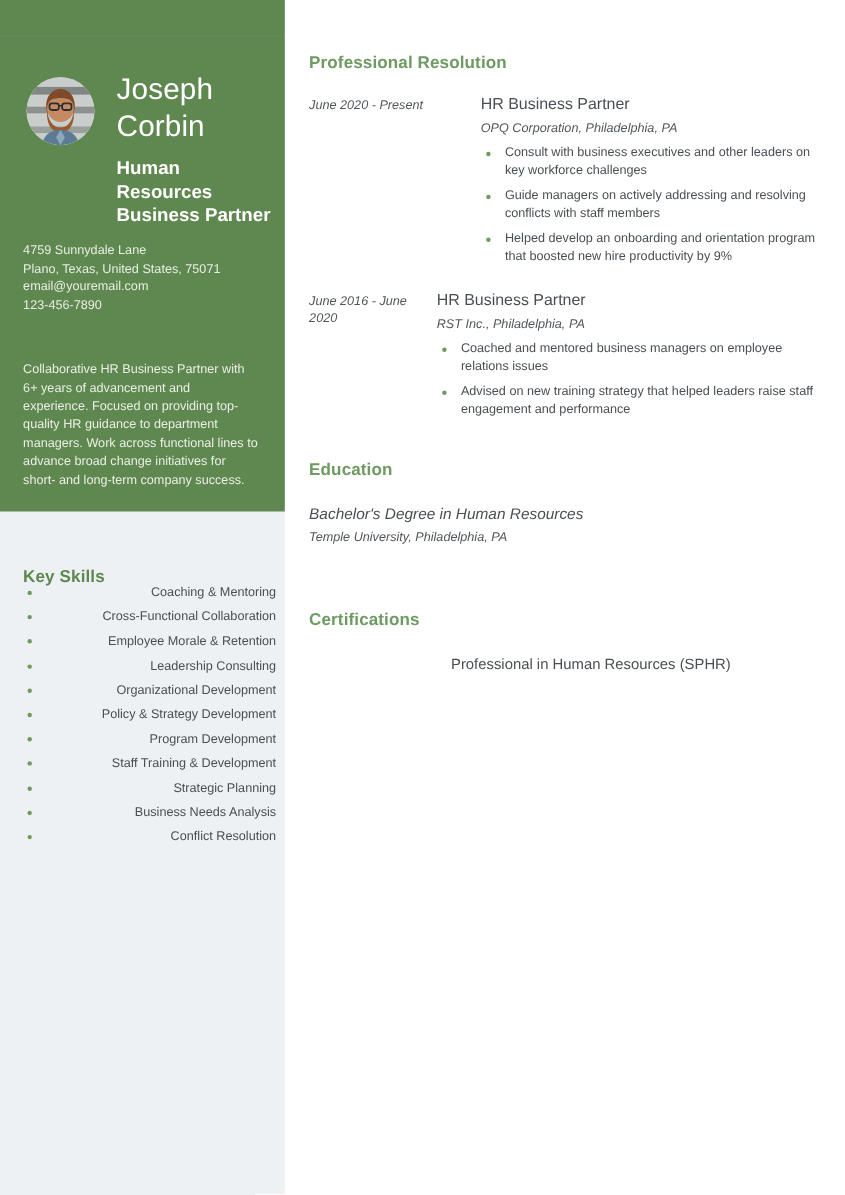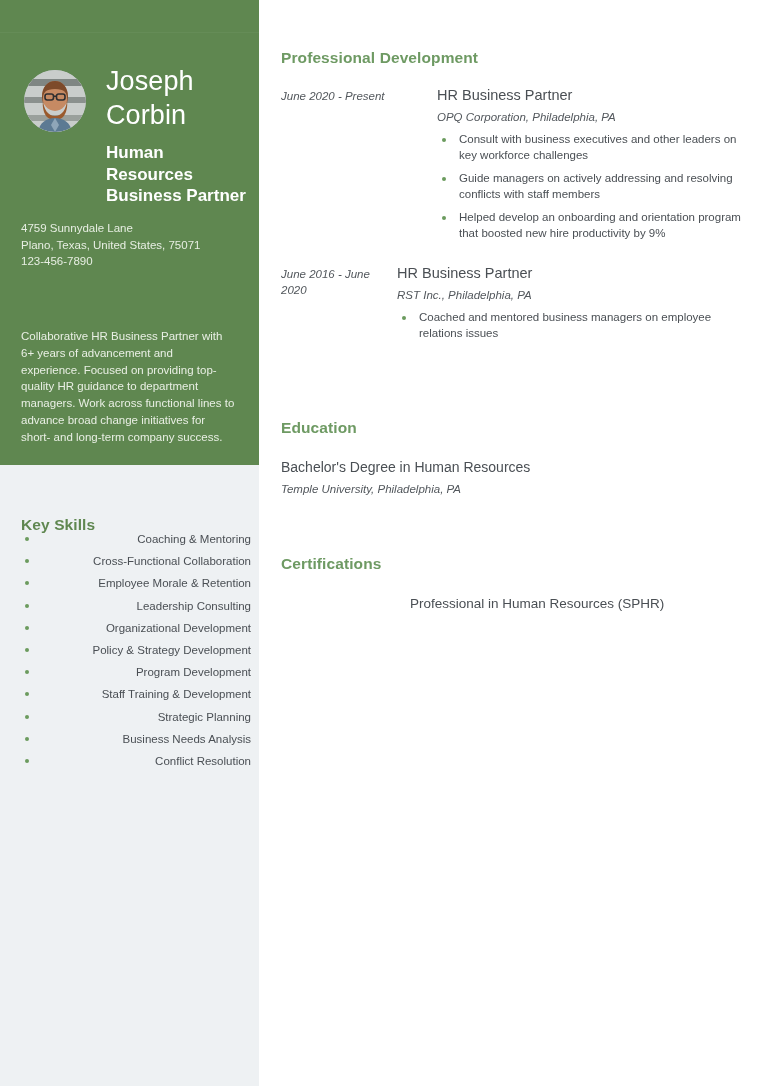--- a/index.html
+++ b/index.html
@@ -225,20 +225,21 @@
   .edu-entry {
     position: absolute;
     left: 22px;
     top: 458px;
     width: 470px;
   }
   .edu-degree {
     color: #4a4f54;
     font-size: 14px;
     line-height: 19px;
+    font-style: italic;
   }
   .edu-school {
     color: #52575c;
     font-size: 11.5px;
     font-style: italic;
     line-height: 16px;
     margin-top: 4px;
   }
 
   .cert-entry {
@@ -291,20 +292,21 @@
 Corbin</div>
         <div class="role">Human
 Resources
 Business Partner</div>
       </div>
     </div>
 
     <div class="contact">
       <div>4759 Sunnydale Lane</div>
       <div>Plano, Texas, United States, 75071</div>
+      <div>email@youremail.com</div>
       <div>123-456-7890</div>
     </div>
 
     <div class="summary">Collaborative HR Business Partner with 6+ years of advancement and  experience. Focused on providing top-quality HR guidance to department  managers. Work across functional lines to advance broad change  initiatives for short- and long-term company success.</div>
 
     <div class="skills-head">Key Skills</div>
     <ul class="skills-list" id="skills-list">
         <li>Coaching &amp; Mentoring</li>
         <li>Cross-Functional Collaboration</li>
         <li>Employee Morale &amp; Retention</li>
@@ -314,21 +316,21 @@
         <li>Program Development</li>
         <li>Staff Training &amp; Development</li>
         <li>Strategic Planning</li>
         <li>Business Needs Analysis</li>
         <li>Conflict Resolution</li>
       </ul>
   </aside>
 
   <main class="main">
 
-    <div class="section-head" id="head-experience">Professional Development</div>
+    <div class="section-head" id="head-experience">Professional Resolution</div>
 
     <div class="entry" id="entry-job-0">
       <div class="entry-date">June 2020 - Present</div>
       <div class="entry-body">
         <div class="entry-title">HR Business Partner</div>
         <div class="entry-org">OPQ Corporation, Philadelphia, PA</div>
         <ul class="bullets" id="bullets-0">
             <li>Consult with business executives and other leaders on key workforce challenges</li>
             <li>Guide managers on actively addressing and resolving conflicts with staff members</li>
             <li>Helped develop an onboarding and orientation program that boosted new hire productivity by 9%</li>
@@ -336,20 +338,21 @@
       </div>
     </div>
 
     <div class="entry" id="entry-job-1">
       <div class="entry-date">June 2016 - June 2020</div>
       <div class="entry-body">
         <div class="entry-title">HR Business Partner</div>
         <div class="entry-org">RST Inc., Philadelphia, PA</div>
         <ul class="bullets" id="bullets-1">
             <li>Coached and mentored business managers on employee relations issues</li>
+            <li>Advised on new training strategy that helped leaders raise staff engagement and performance</li>
           </ul>
       </div>
     </div>
 
     <div class="section-head" id="head-education">Education</div>
     <div class="edu-entry">
       <div class="edu-degree">Bachelor's Degree in Human Resources</div>
       <div class="edu-school">Temple University, Philadelphia, PA</div>
     </div>
 

